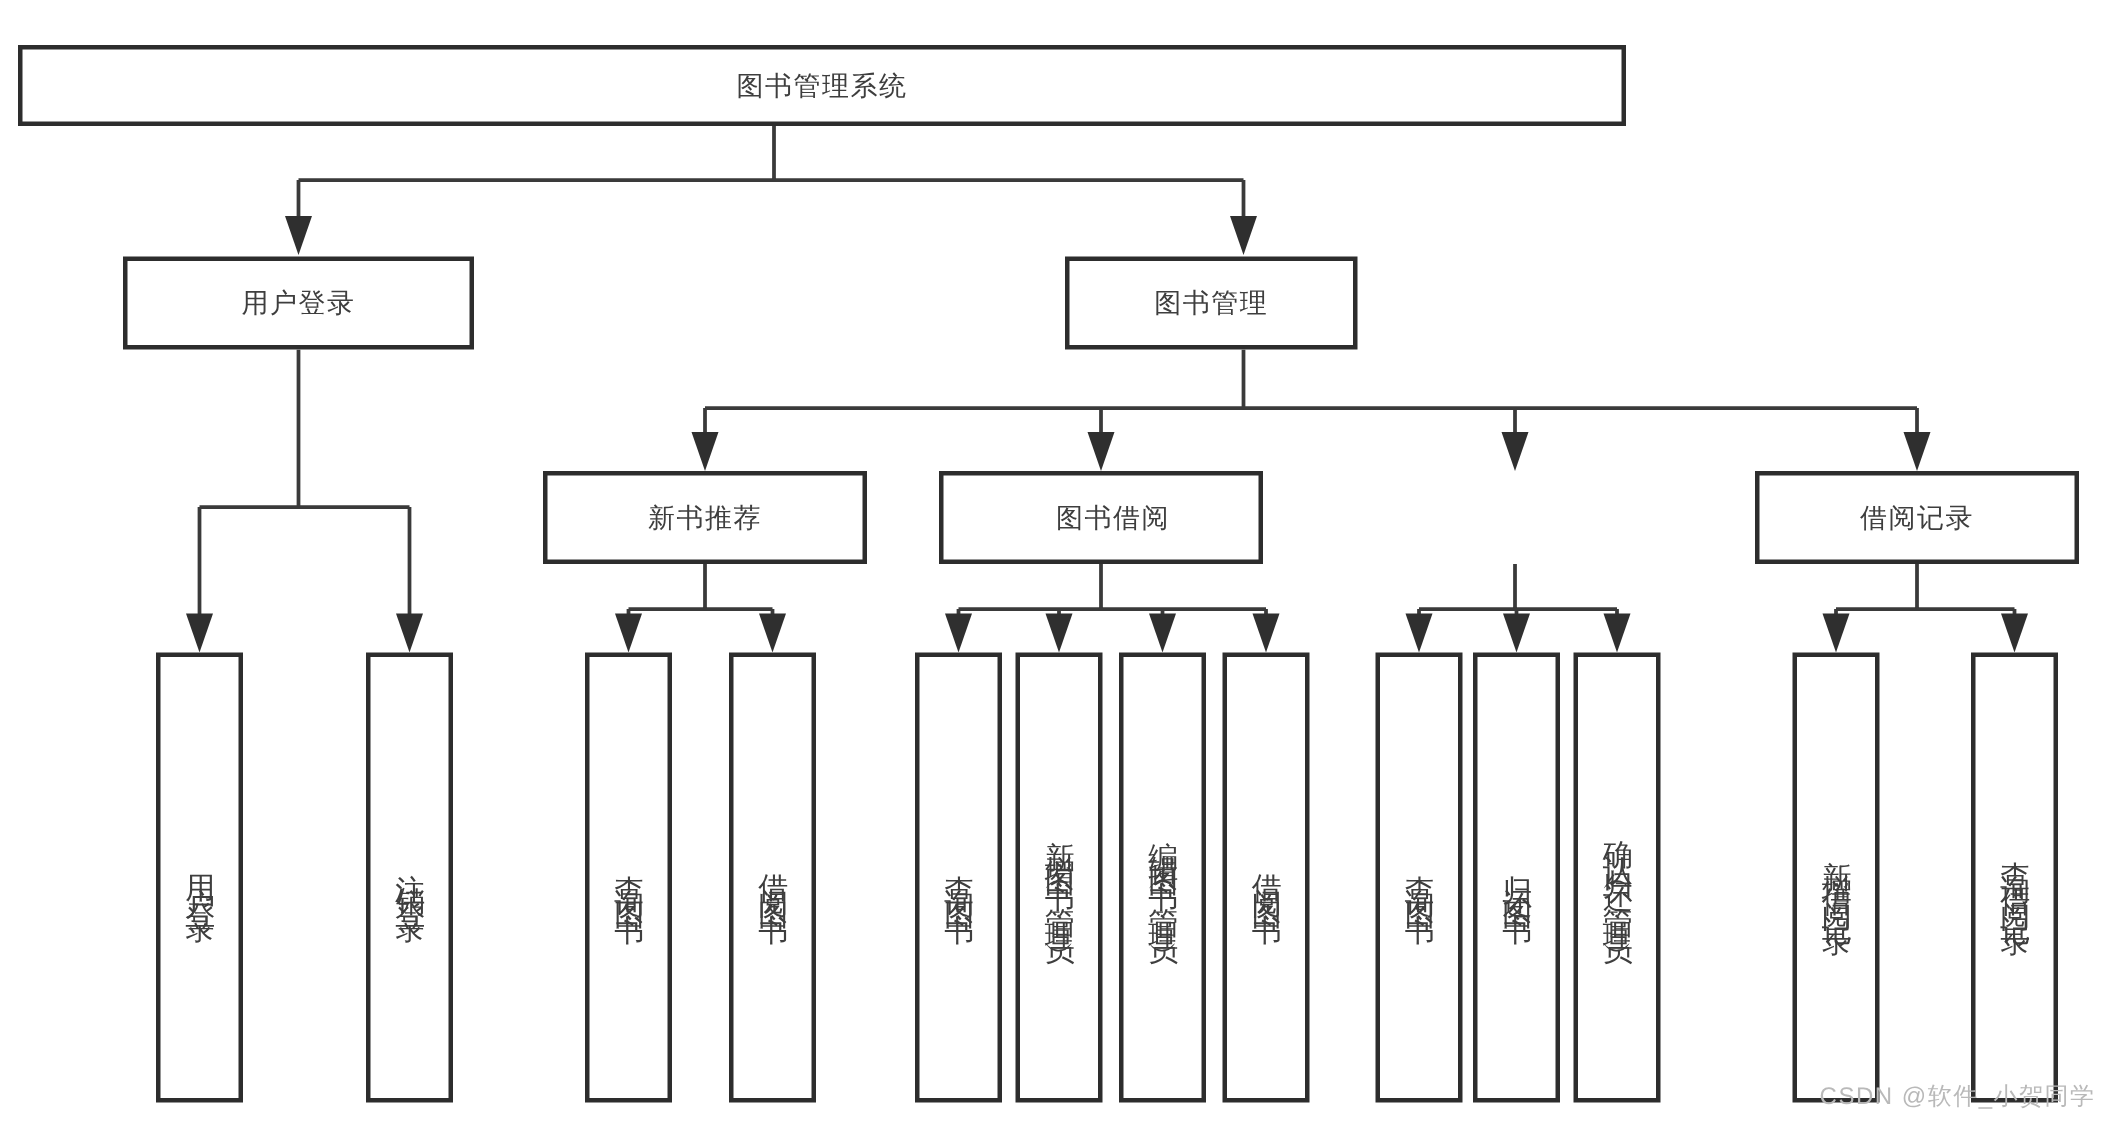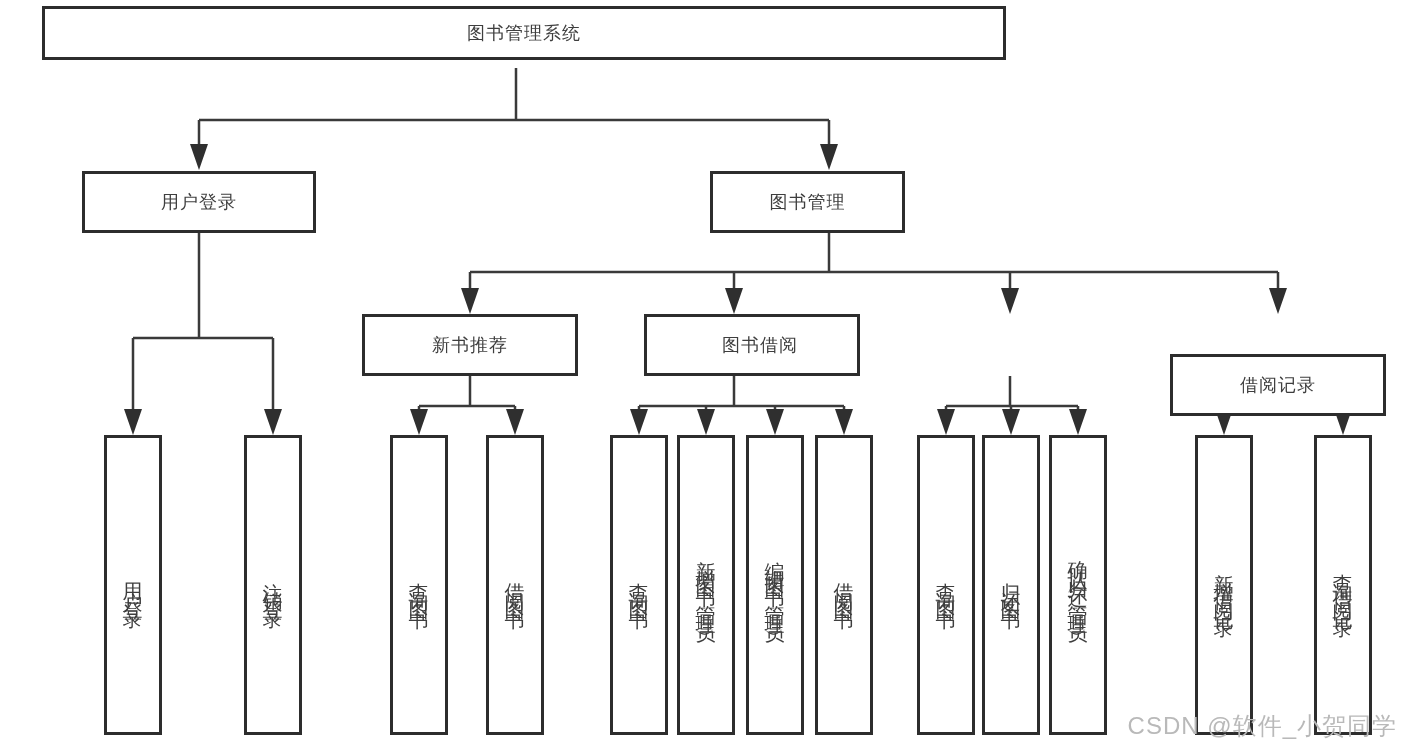--- a/index.html
+++ b/index.html
@@ -29,44 +29,44 @@
     color: #3e3e3e;
     display: flex;
     align-items: center;
     justify-content: center;
   }
   .hbox {
     font-size: 18px;
     letter-spacing: 1px;
     height: 62px;
   }
-  .root  { left: 12px;  top: 6px;  width: 964px; height: 54px; margin-left: 30px; }
+  .root  { left: 12px;  top: 30px;  width: 1072px; height: 54px; }
   .lv2-a { left: 82px;  top: 171px; width: 234px; }
   .lv2-b { left: 710px; top: 171px; width: 195px; }
   .lv3   { top: 314px;  width: 216px; }
   .lv3-a { left: 362px; }
-  .lv3-b { left: 644px; padding-left: 16px; }
+  .lv3-b { left: 626px; padding-left: 16px; }
   .lv3-c { left: 902px; }
-  .lv3-d { left: 1170px; margin-top: 40px; }
+  .lv3-d { left: 1170px; }
   .leaf {
     top: 435px;
     height: 300px;
     width: 58px;
     font-size: 20px;
     writing-mode: vertical-rl;
     text-orientation: mixed;
     letter-spacing: 9px;
     line-height: 1;
     white-space: nowrap;
   }
   .watermark {
     position: absolute;
     right: 8px;
     bottom: 5px;
-    font-size: 24px;
+    font-size: 16px;
     color: #b9b9b9;
     letter-spacing: 1px;
     z-index: 5;
   }
   .connectors path {
     fill: none;
     stroke: #3a3a3a;
     stroke-width: 2.5;
   }
   .connectors polygon {

